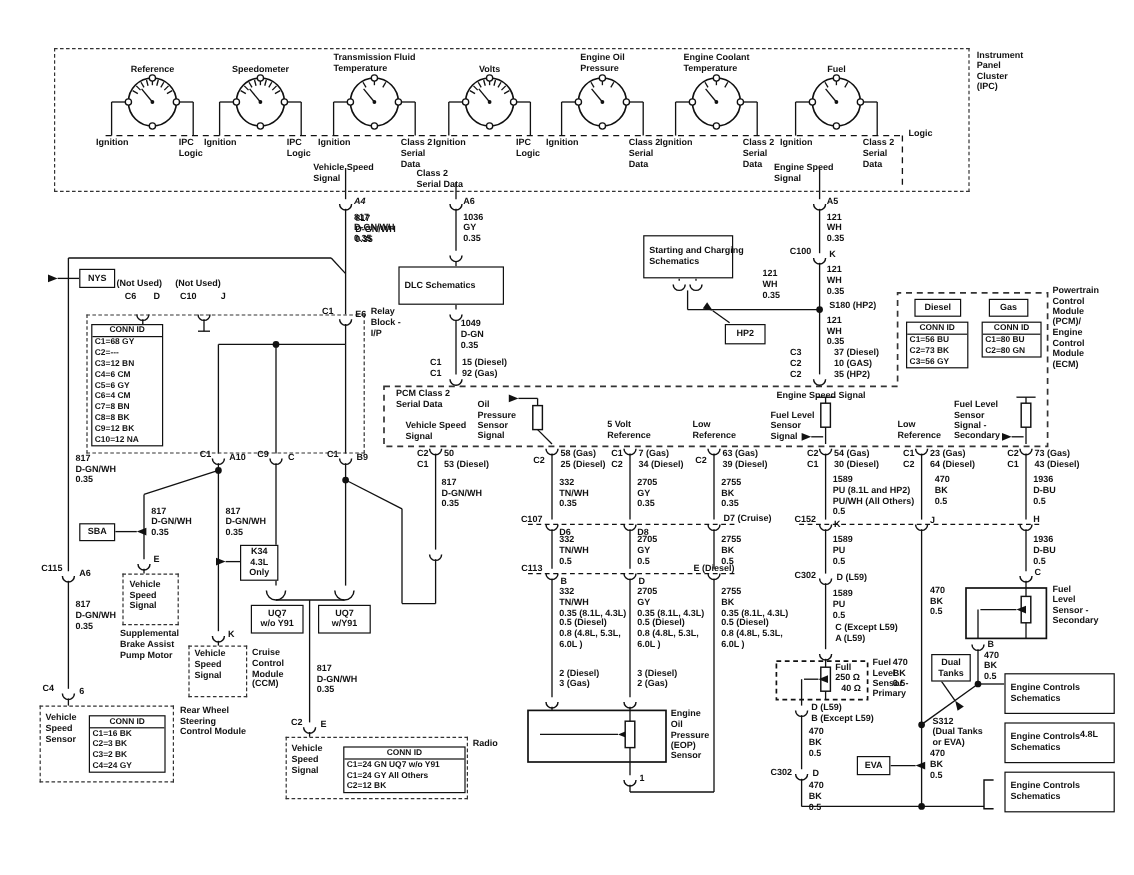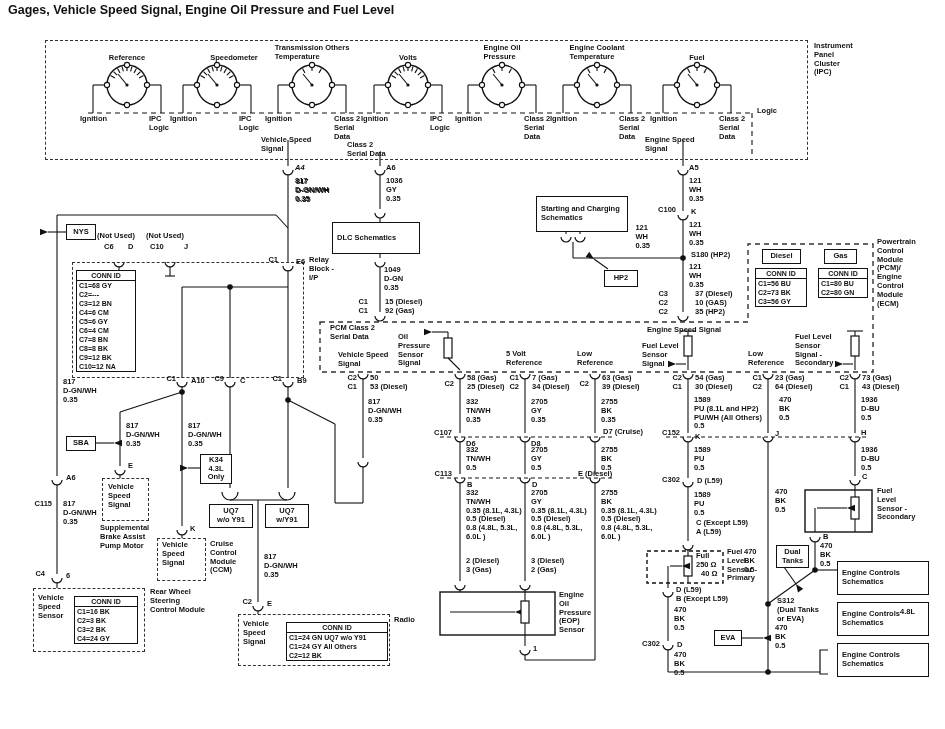--- a/index.html
+++ b/index.html
@@ -19,21 +19,20 @@
   .connid{position:absolute;border:1.2px solid #111;background:#fff;color:#111;
           font:bold 7px/9px "Liberation Sans",sans-serif;z-index:4;box-sizing:border-box}
   .connid .hd{text-align:center;border-bottom:1.2px solid #111;padding:0 2px}
   .connid .rw{padding:0 0 0 2px;white-space:pre}
   .tag48{position:absolute;font:bold 7.5px "Liberation Sans",sans-serif;color:#111;z-index:6}
 </style>
 </head>
 <body>
 
 <div id="stage">
-  <div class="ttl">Gages, Vehicle Speed Signal, Engine Oil Pressure and Fuel Level</div>
   <svg id="geo" width="945" height="729" viewBox="0 0 945 729">
       <rect x="440" y="592" width="115" height="43" fill="#fff" stroke="#111111" stroke-width="1.4"></rect>
       <rect x="805" y="490" width="67" height="42" fill="#fff" stroke="#111111" stroke-width="1.4"></rect>
       <rect x="647" y="551" width="76" height="32" fill="#fff" stroke="#111111" stroke-width="1.4" stroke-dasharray="4 3"></rect>
       <line x1="88" y1="113" x2="752" y2="113" stroke="#111111" stroke-width="1.1" stroke-dasharray="5 4"></line>
       <line x1="752" y1="113" x2="752" y2="158" stroke="#111111" stroke-width="1.1" stroke-dasharray="5 4"></line>
       <path d="M320,322 L748,322 L748,244 L873,244 L873,372 L320,372 Z" stroke="#333" fill="none" stroke-width="1.4" stroke-dasharray="5 4"></path>
       <g></g>
       <circle cx="127" cy="85" r="20" fill="#fff" stroke="#111111" stroke-width="1.4"></circle>
       <line x1="114.87564434701785" y1="78" x2="110.54551732809566" y2="75.5" stroke="#111111" stroke-width="1.1"></line>
@@ -348,21 +347,21 @@
       <div class="box" style="left: 200px; top: 454px; width: 32px; height: 30px;">K34
 4.3L
 Only</div>
       <div class="box" style="left: 209px; top: 504px; width: 44px; height: 24px;">UQ7
 w/o Y91</div>
       <div class="box" style="left: 265px; top: 504px; width: 44px; height: 24px;">UQ7
 w/Y91</div>
       <div class="box" style="left: 776px; top: 545px; width: 33px; height: 23px;">Dual
 Tanks</div>
       <div class="box la" style="left: 332px; top: 222px; width: 88px; height: 32px;">DLC Schematics</div>
-      <div class="box la" style="left: 536px; top: 196px; width: 92px; height: 36px;">Starting and Charging
+      <div class="box la" style="left: 536px; top: 196px; width: 75px; height: 36px;">Starting and Charging
 Schematics</div>
       <div class="box la" style="left: 837px; top: 561px; width: 92px; height: 34px;">Engine Controls
 Schematics</div>
       <div class="box la" style="left: 837px; top: 602px; width: 92px; height: 34px;">Engine Controls
 Schematics</div>
       <div class="box la" style="left: 837px; top: 643px; width: 92px; height: 34px;">Engine Controls
 Schematics</div>
       <div class="box" style="left: 762px; top: 249px; width: 39px; height: 15px;">Diesel</div>
       <div class="box" style="left: 824px; top: 249px; width: 33px; height: 15px;">Gas</div>
       <div class="tag48" style="left: 900px; top: 607px;">4.8L</div>
@@ -405,25 +404,25 @@
       </div>
       <div class="lbl" style="left: 814px; top: 42px;">Instrument
 Panel
 Cluster
 (IPC)</div>
       <div class="lbl" style="left: 757px; top: 107px;">Logic</div>
       <div class="lbl c" style="left: 127px; top: 54px;">Reference</div>
       <div class="lbl" style="left: 80px; top: 115px;">Ignition</div>
       <div class="lbl" style="left: 149px; top: 115px;">IPC
 Logic</div>
-      <div class="lbl c" style="left: 234px; top: 54px;">Speedometer</div>
+      <div class="lbl c" style="left: 217px; top: 54px;">Speedometer</div>
       <div class="lbl" style="left: 170px; top: 115px;">Ignition</div>
       <div class="lbl" style="left: 239px; top: 115px;">IPC
 Logic</div>
-      <div class="lbl c" style="left: 312px; top: 44px;">Transmission Others
+      <div class="lbl c" style="left: 312px; top: 44px;">Transmission Fluid
 Temperature</div>
       <div class="lbl" style="left: 265px; top: 115px;">Ignition</div>
       <div class="lbl" style="left: 334px; top: 115px;">Class 2
 Serial
 Data</div>
       <div class="lbl c" style="left: 408px; top: 54px;">Volts</div>
       <div class="lbl" style="left: 361px; top: 115px;">Ignition</div>
       <div class="lbl" style="left: 430px; top: 115px;">IPC
 Logic</div>
       <div class="lbl c" style="left: 502px; top: 44px;">Engine Oil
@@ -508,21 +507,21 @@
 0.35</div>
       <div class="lbl" style="left: 126px; top: 422px;">817
 D-GN/WH
 0.35</div>
       <div class="lbl" style="left: 188px; top: 422px;">817
 D-GN/WH
 0.35</div>
       <div class="lbl" style="left: 63px; top: 378px;">817
 D-GN/WH
 0.35</div>
-      <div class="lbl r" style="left: 52px; top: 500px;">C115</div>
+      <div class="lbl r" style="left: 52px; top: 470px;">C115</div>
       <div class="lbl" style="left: 66px; top: 474px;">A6</div>
       <div class="lbl" style="left: 63px; top: 500px;">817
 D-GN/WH
 0.35</div>
       <div class="lbl r" style="left: 45px; top: 570px;">C4</div>
       <div class="lbl" style="left: 66px; top: 572px;">6</div>
       <div class="lbl" style="left: 150px; top: 588px;">Rear Wheel
 Steering
 Control Module</div>
       <div class="lbl" style="left: 128px; top: 462px;">E</div>

